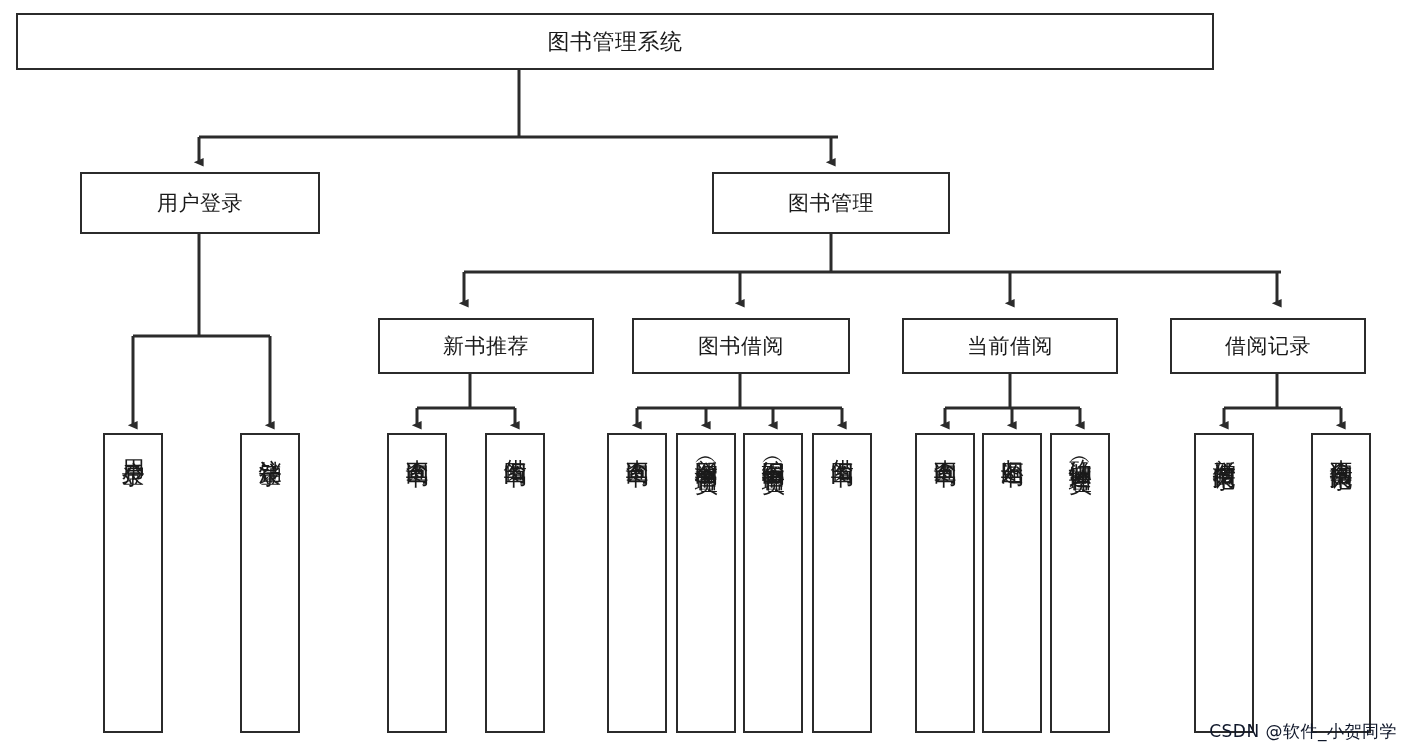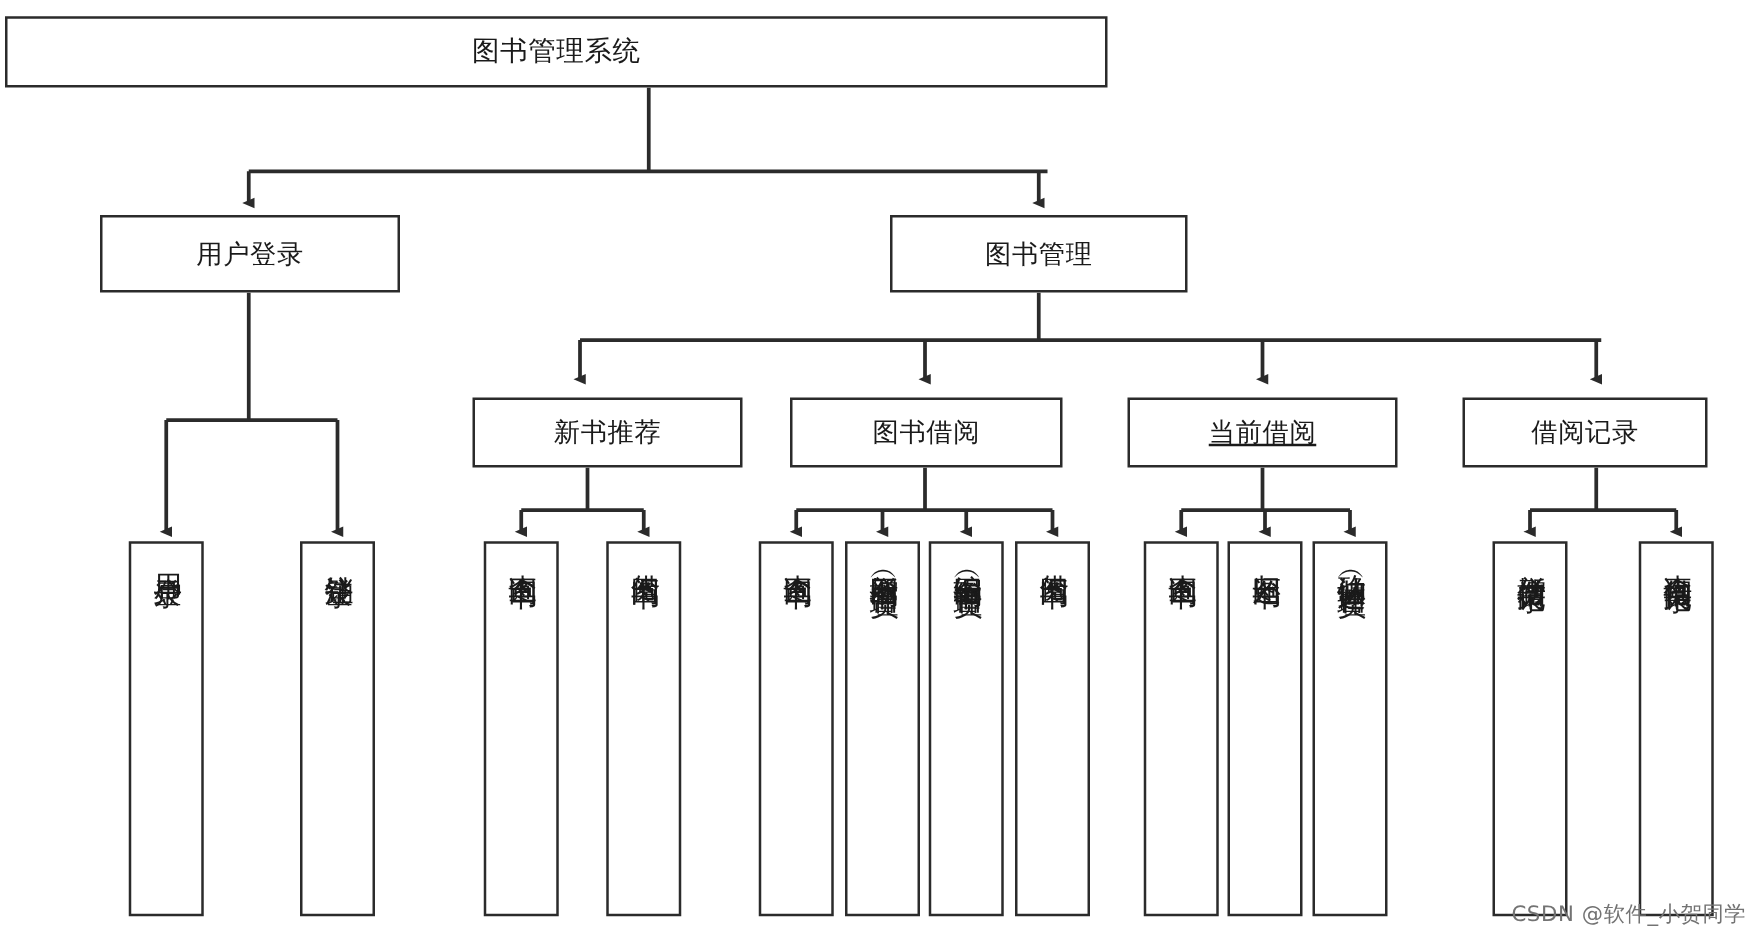--- a/index.html
+++ b/index.html
@@ -60,21 +60,21 @@
     font-size: 23px;
     line-height: 1.02;
     letter-spacing: 2px;
     white-space: nowrap;
   }
   #watermark {
     position: absolute;
     right: 8px;
     bottom: 4px;
     font-size: 17px;
-    color: #737373;
+    color: #0f172a;
     letter-spacing: 0.5px;
     user-select: none;
     white-space: nowrap;
   }
 </style>
 </head>
 <body>
 
 <div id="canvas">
 
@@ -121,38 +121,38 @@
       <path d="M1012,408 L1012,425" marker-end="url(#arrow)"></path>
       <path d="M1080,408 L1080,425" marker-end="url(#arrow)"></path>
 
       <path d="M1277,374 L1277,408"></path>
       <path d="M1224,408 L1341,408"></path>
       <path d="M1224,408 L1224,425" marker-end="url(#arrow)"></path>
       <path d="M1341,408 L1341,425" marker-end="url(#arrow)"></path>
     </g>
   </svg>
 
-  <div class="node horiz root" style="left:4px; top:13px; width:882px; height:57px;">
+  <div class="node horiz root" style="left:16px; top:13px; width:1198px; height:57px;">
     <span class="label">图书管理系统</span>
   </div>
 
   <div class="node horiz" style="left:80px; top:172px; width:240px; height:62px;">
     <span class="label">用户登录</span>
   </div>
   <div class="node horiz" style="left:712px; top:172px; width:238px; height:62px;">
     <span class="label">图书管理</span>
   </div>
 
   <div class="node horiz" style="left:362px; top:318px; width:216px; height:56px;margin-left:16px;">
     <span class="label">新书推荐</span>
   </div>
   <div class="node horiz" style="left:632px; top:318px; width:218px; height:56px;">
     <span class="label">图书借阅</span>
   </div>
-  <div class="node horiz" style="left:902px; top:318px; width:216px; height:56px;text-decoration:underline;">
+  <div class="node horiz" style="left:902px; top:318px; width:216px; height:56px;">
     <span class="label">当前借阅</span>
   </div>
   <div class="node horiz" style="left:1170px; top:318px; width:196px; height:56px;">
     <span class="label">借阅记录</span>
   </div>
 
   <div class="node vert" style="left:103px; top:433px; width:60px; height:300px;">
     <span class="label">用户登录</span>
   </div>
   <div class="node vert" style="left:240px; top:433px; width:60px; height:300px;">

